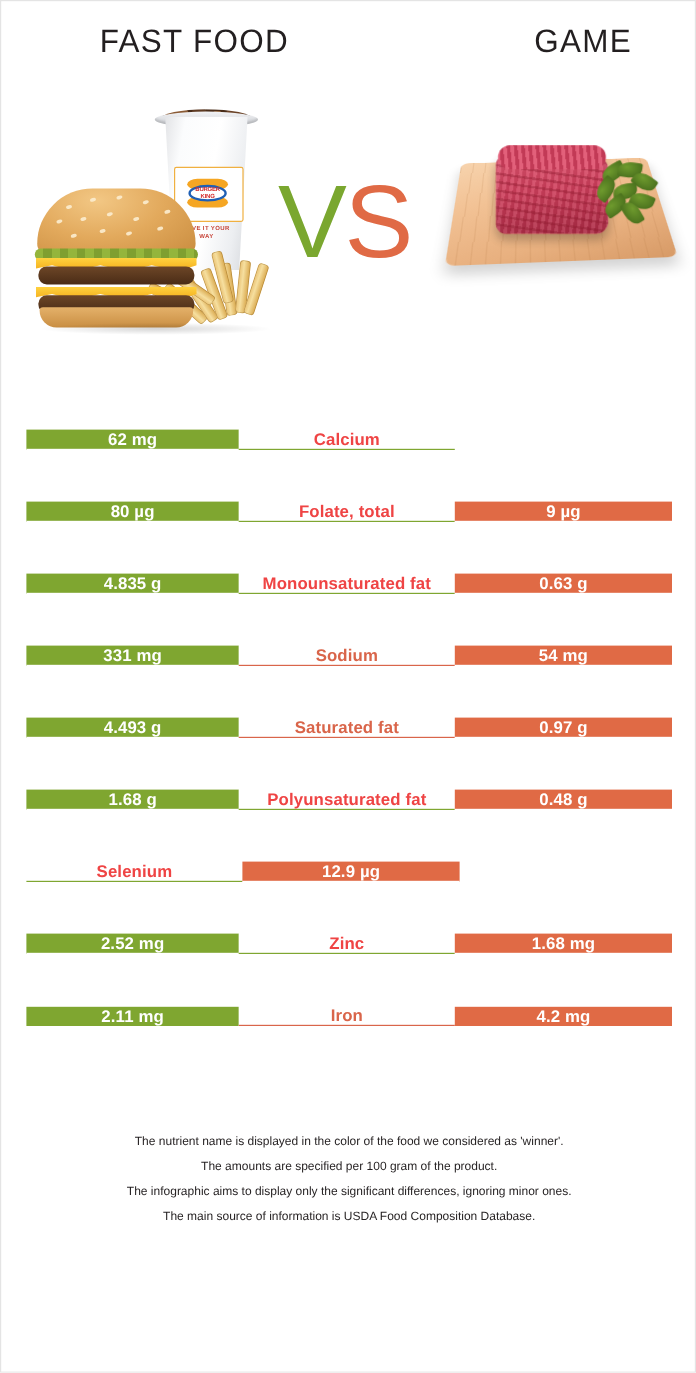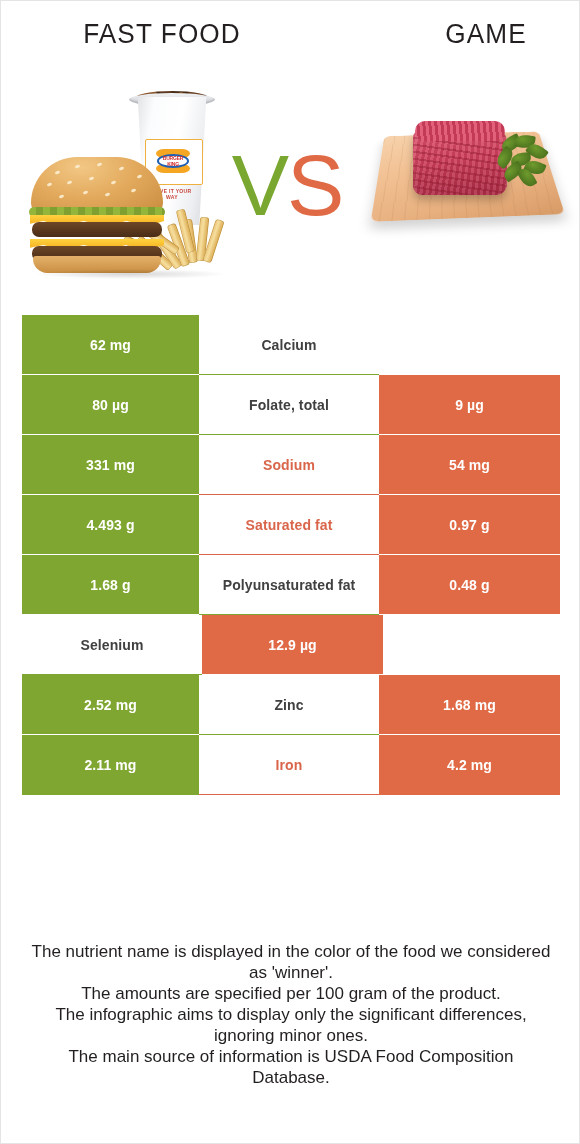--- a/index.html
+++ b/index.html
@@ -281,20 +281,21 @@
   .table {
     position: absolute;
     left: 21px;
     top: 314px;
     width: 538px;
   }
   .row {
     display: flex;
     width: 553px;
     height: 60px;
+    align-items: flex-end;
   }
   .cell {
     display: flex;
     align-items: center;
     justify-content: center;
     font-size: 14px;
     font-weight: 600;
     letter-spacing: .1px;
     box-sizing: border-box;
   }
@@ -309,33 +310,33 @@
     color: #ffffff;
     background: #e06a45;
     border-bottom: 1px solid #ffffff;
   }
   .cell-mid {
     width: 180px;
     background: #ffffff;
     font-size: 14px;
     font-weight: 600;
   }
-  .cell-mid.win-left  { color: #404040; border-bottom: 1px solid #7fa630; }
+  .cell-mid.win-left  { color: #ef4444; border-bottom: 1px solid #7fa630; }
   .cell-mid.win-right { color: #d9654a; border-bottom: 1px solid #d9654a; }
   .row:last-child .cell-left,
   .row:last-child .cell-right { border-bottom: none; }
 
   
   .footer {
     position: absolute;
     left: 30px;
     top: 940px;
     width: 520px;
     text-align: center;
-    font-size: 17px;
+    font-size: 10px;
     line-height: 21px;
     color: #231f20;
   }
   .footer div { white-space: normal; }
 </style>
 </head>
 <body>
 
 <div class="page">
 
@@ -427,20 +428,25 @@
       <div class="cell cell-left">62 mg</div>
       <div class="cell cell-mid win-left">Calcium</div>
     </div>
 
     <div class="row">
       <div class="cell cell-left">80 µg</div>
       <div class="cell cell-mid win-left">Folate, total</div>
       <div class="cell cell-right">9 µg</div>
     </div>
 
+    <div class="row">
+      <div class="cell cell-left">4.835 g</div>
+      <div class="cell cell-mid win-left">Monounsaturated fat</div>
+      <div class="cell cell-right">0.63 g</div>
+    </div>
 
     <div class="row">
       <div class="cell cell-left">331 mg</div>
       <div class="cell cell-mid win-right">Sodium</div>
       <div class="cell cell-right">54 mg</div>
     </div>
 
     <div class="row">
       <div class="cell cell-left">4.493 g</div>
       <div class="cell cell-mid win-right">Saturated fat</div>

